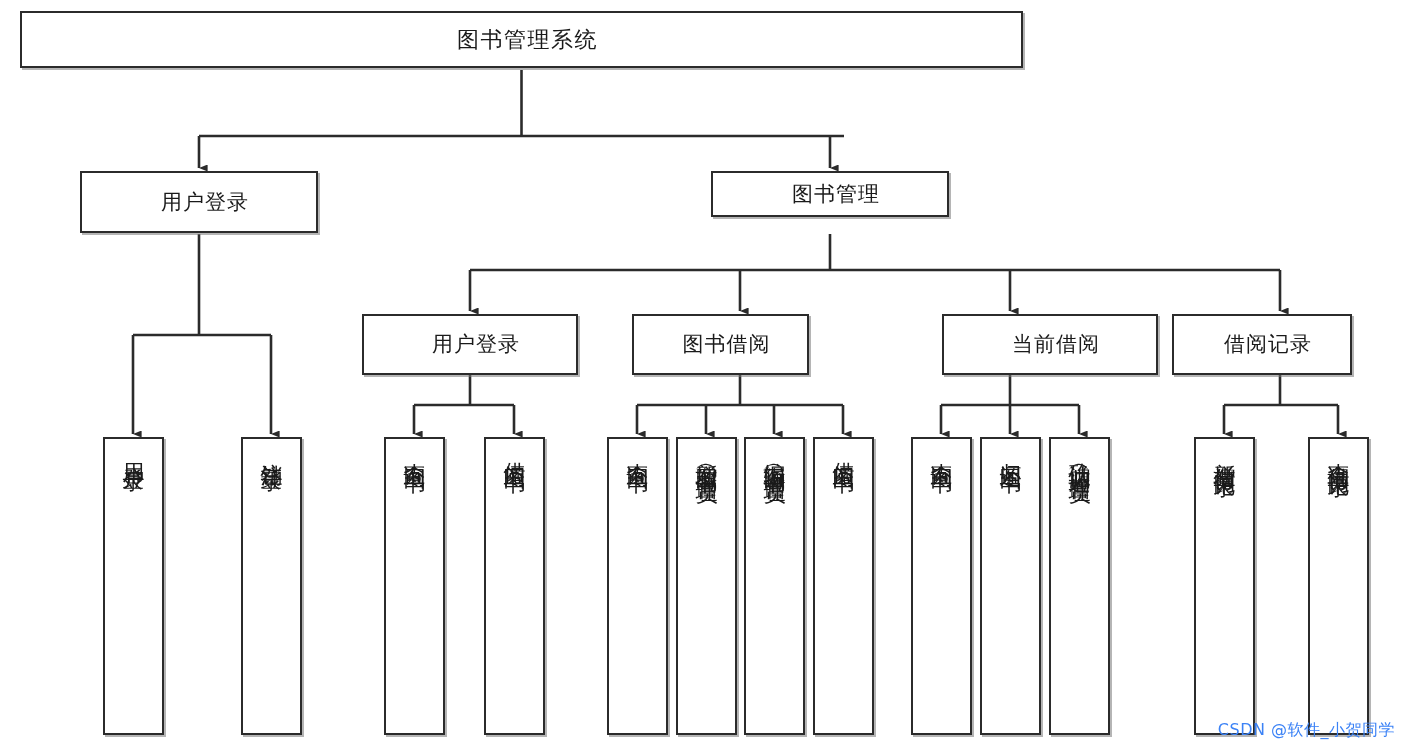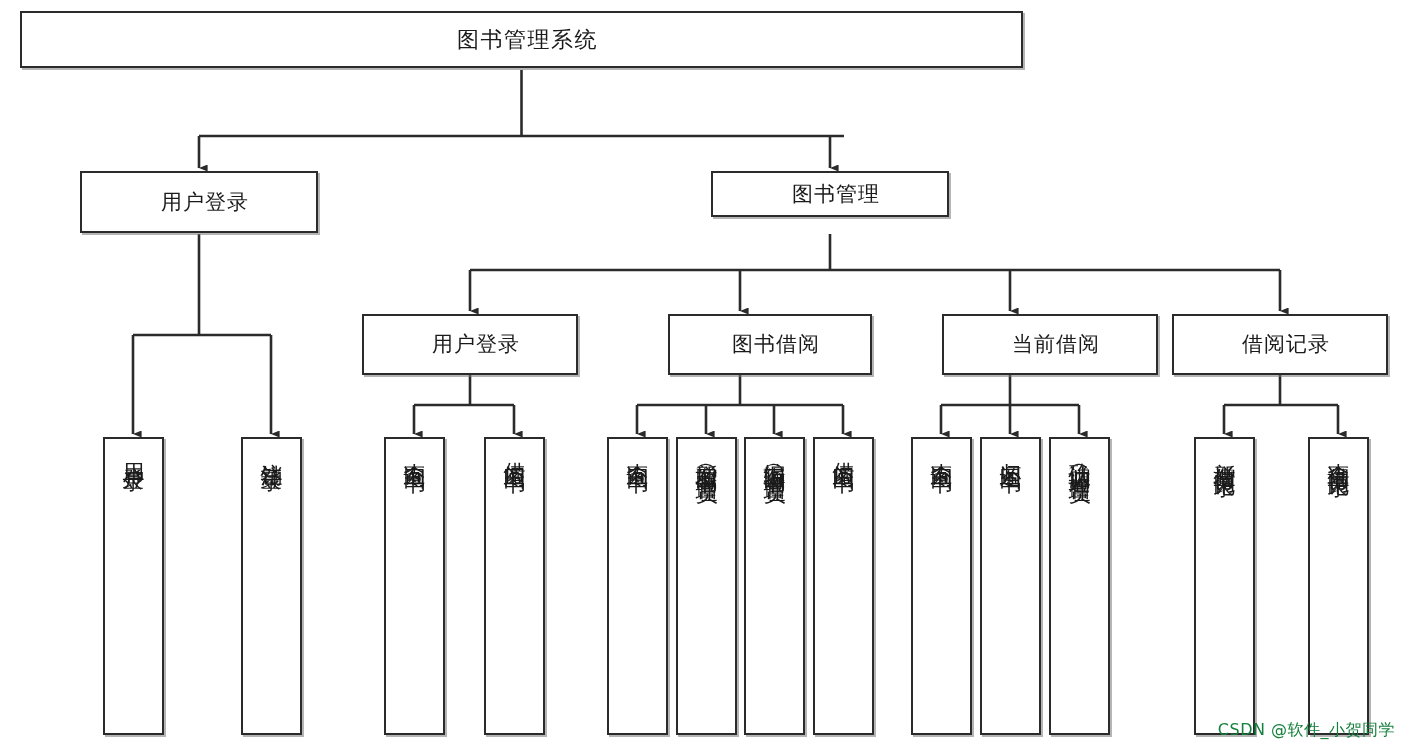--- a/index.html
+++ b/index.html
@@ -64,21 +64,21 @@
     font-size: 22px;
     letter-spacing: 3px;
     line-height: 1;
     white-space: pre;
   }
   #watermark {
     position: absolute;
     right: 10px;
     bottom: 6px;
     font-size: 16px;
-    color: #15803d;
+    color: #3b82f6;
     letter-spacing: 0.5px;
     user-select: none;
     white-space: nowrap;
   }
 </style>
 </head>
 <body>
 
 <div id="diagram-root">
 
@@ -139,27 +139,27 @@
   <div class="node horiz" style="left:80px; top:171px; width:238px; height:62px;">
     <span class="label">用户登录</span>
   </div>
   <div class="node horiz" style="left:711px; top:171px; width:238px; height:46px;">
     <span class="label">图书管理</span>
   </div>
 
   <div class="node horiz" style="left:362px; top:314px; width:216px; height:61px;">
     <span class="label">用户登录</span>
   </div>
-  <div class="node horiz" style="left:632px; top:314px; width:204px; height:61px;margin-left:36px;">
+  <div class="node horiz" style="left:632px; top:314px; width:177px; height:61px;">
     <span class="label">图书借阅</span>
   </div>
   <div class="node horiz" style="left:902px; top:314px; width:216px; height:61px;margin-left:40px;">
     <span class="label">当前借阅</span>
   </div>
-  <div class="node horiz" style="left:1172px; top:314px; width:216px; height:61px;">
+  <div class="node horiz" style="left:1172px; top:314px; width:180px; height:61px;">
     <span class="label">借阅记录</span>
   </div>
 
   <div class="node vert" style="left:103px; top:437px; width:61px; height:298px;">
     <span class="label">用户登录</span>
   </div>
   <div class="node vert" style="left:241px; top:437px; width:61px; height:298px;">
     <span class="label">注销登录</span>
   </div>
 

